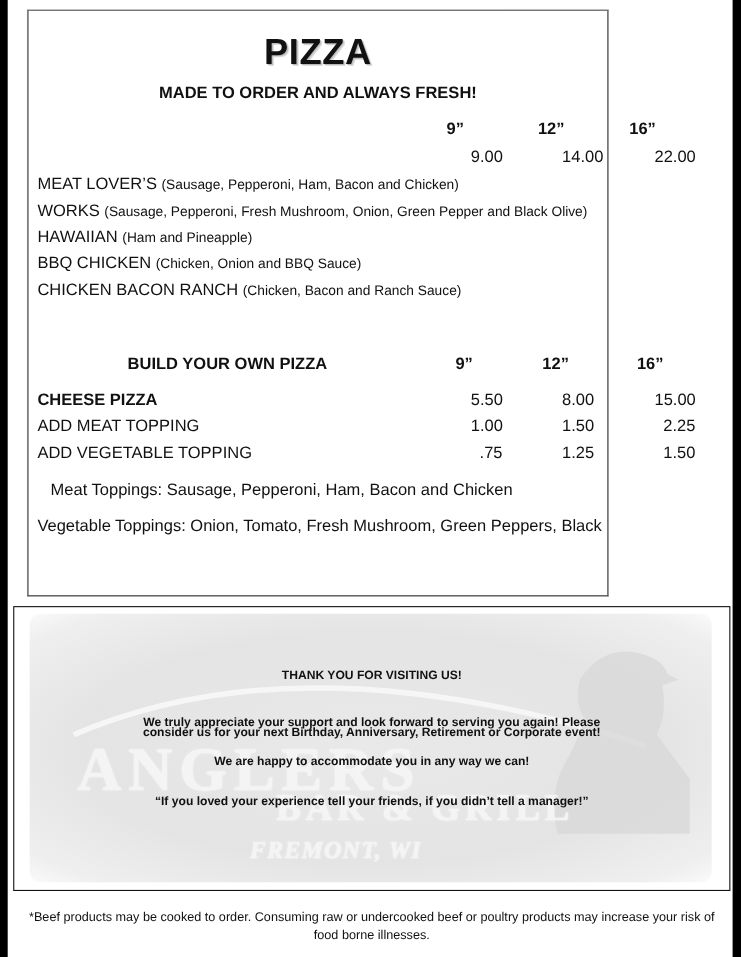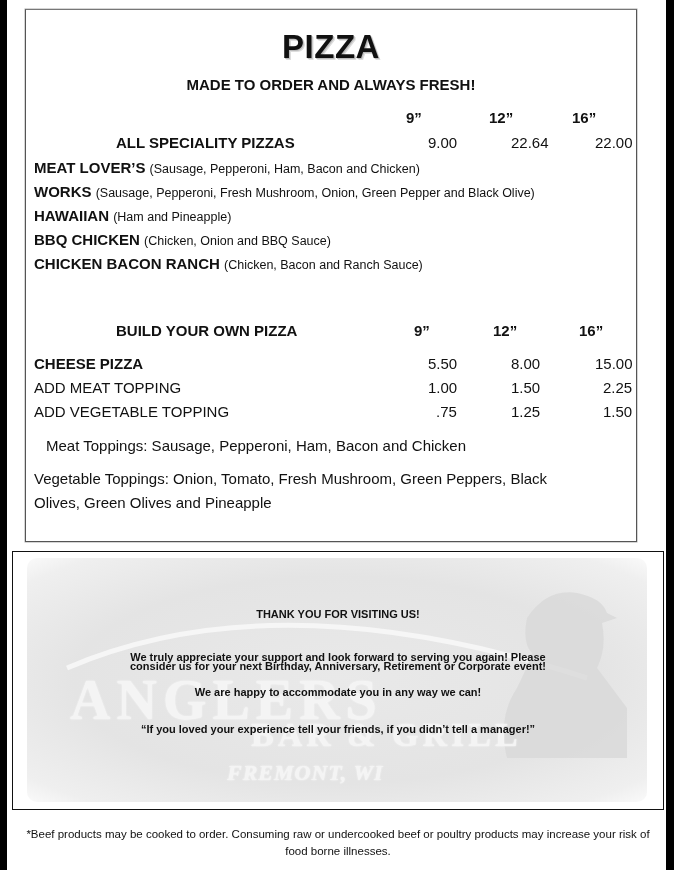--- a/index.html
+++ b/index.html
@@ -4,35 +4,35 @@
 <style>
   html, body { margin: 0; padding: 0; }
   body {
     width: 674px; height: 870px; background: #ffffff; position: relative; overflow: hidden;
     font-family: "Liberation Sans", sans-serif; color: #111;
   }
   .edge-left { position: absolute; left: 0; top: 0; width: 7px; height: 870px; background: #000; }
   .edge-right { position: absolute; left: 666px; top: 0; width: 8px; height: 870px; background: #000; }
 
   .menu-box {
-    position: absolute; left: 25px; top: 9px; width: 612px; height: 533px;
+    position: absolute; left: 25px; top: 9px; width: 528px; height: 533px;
     border: 1px solid #555; border-top-color: #777; box-sizing: border-box;
     box-shadow: 0 0 0 0.5px #aaa;
   }
   .title {
     position: absolute; left: 0; width: 100%; top: 18px; text-align: center;
     font-size: 33px; font-weight: bold; letter-spacing: 0.5px; color: #111;
     text-shadow: 1px 1px 0 #bbb, 2px 2px 0 #ddd;
   }
   .subtitle {
     position: absolute; left: 0; width: 100%; top: 66px; text-align: center;
     font-size: 15px; font-weight: bold;
   }
   .abs { position: absolute; white-space: nowrap; }
-  .bold { font-weight: bold; }
+  .bold { font-weight: normal; }
   .size-h { font-size: 15px; font-weight: bold; }
   .price { font-size: 15px; margin-left: 24px; }
   .item { font-size: 15px; }
   .item .desc { font-size: 12.5px; font-weight: normal; }
   .plain { font-size: 15px; }
 
   .thanks-box {
     position: absolute; left: 12px; top: 551px; width: 652px; height: 259px;
     border: 1px solid #111; box-sizing: border-box; background: #fff;
   }
@@ -59,23 +59,22 @@
 <div class="edge-right"></div>
 
 <div class="menu-box">
   <div class="title">PIZZA</div>
   <div class="subtitle">MADE TO ORDER AND ALWAYS FRESH!</div>
 
   <div class="abs size-h" style="left:380px; top:99px;">9”</div>
   <div class="abs size-h" style="left:463px; top:99px;">12”</div>
   <div class="abs size-h" style="left:546px; top:99px;">16”</div>
 
-  <div class="abs size-h" style="left:90px; top:124px;">ALL SPECIALITY PIZZAS</div>
   <div class="abs price" style="left:378px; top:124px;">9.00</div>
-  <div class="abs price" style="left:461px; top:124px;">22.64</div>
+  <div class="abs price" style="left:461px; top:124px;">14.00</div>
   <div class="abs price" style="left:545px; top:124px;">22.00</div>
 
   <div class="abs item" style="left:8px; top:149px;">
     <span class="bold">MEAT LOVER’S</span>
     <span class="desc">(Sausage, Pepperoni, Ham, Bacon and Chicken)</span>
   </div>
   <div class="abs item" style="left:8px; top:173px;">
     <span class="bold">WORKS</span>
     <span class="desc">(Sausage, Pepperoni, Fresh Mushroom, Onion, Green Pepper and Black Olive)</span>
   </div>
@@ -107,21 +106,20 @@
   <div class="abs price" style="left:461px; top:369px;">1.50</div>
   <div class="abs price" style="left:553px; top:369px;">2.25</div>
 
   <div class="abs plain" style="left:8px; top:393px;">ADD VEGETABLE TOPPING</div>
   <div class="abs price" style="left:386px; top:393px;">.75</div>
   <div class="abs price" style="left:461px; top:393px;">1.25</div>
   <div class="abs price" style="left:553px; top:393px;">1.50</div>
 
   <div class="abs plain" style="left:20px; top:427px;">Meat Toppings: Sausage, Pepperoni, Ham, Bacon and Chicken</div>
   <div class="abs plain" style="left:8px; top:460px;">Vegetable Toppings:  Onion, Tomato, Fresh Mushroom, Green Peppers, Black</div>
-  <div class="abs plain" style="left:8px; top:484px;">Olives, Green Olives and Pineapple</div>
 </div>
 
 <div class="thanks-box">
   <div class="watermark">
     <svg width="620" height="244" style="position:absolute;left:0;top:0">
       <path d="M 40 110 Q 250 20 560 120" stroke="#f6f6f6" stroke-width="5" fill="none"></path>
       <path d="M 500 60 Q 520 30 550 35 Q 575 40 580 55 L 590 60 L 575 65 Q 580 90 570 110 Q 585 130 600 150 L 600 200 L 480 200 Q 470 160 490 130 Q 500 110 505 95 Q 495 85 500 60 Z" fill="#d8d8d8" opacity="0.8"></path>
     </svg>
     <div class="wm-text" style="left:43px; top:110px; font-size:56px; letter-spacing:6px;">ANGLERS</div>
     <div class="wm-text" style="left:224px; top:158px; font-size:34px; letter-spacing:4px;">BAR &amp; GRILL</div>

